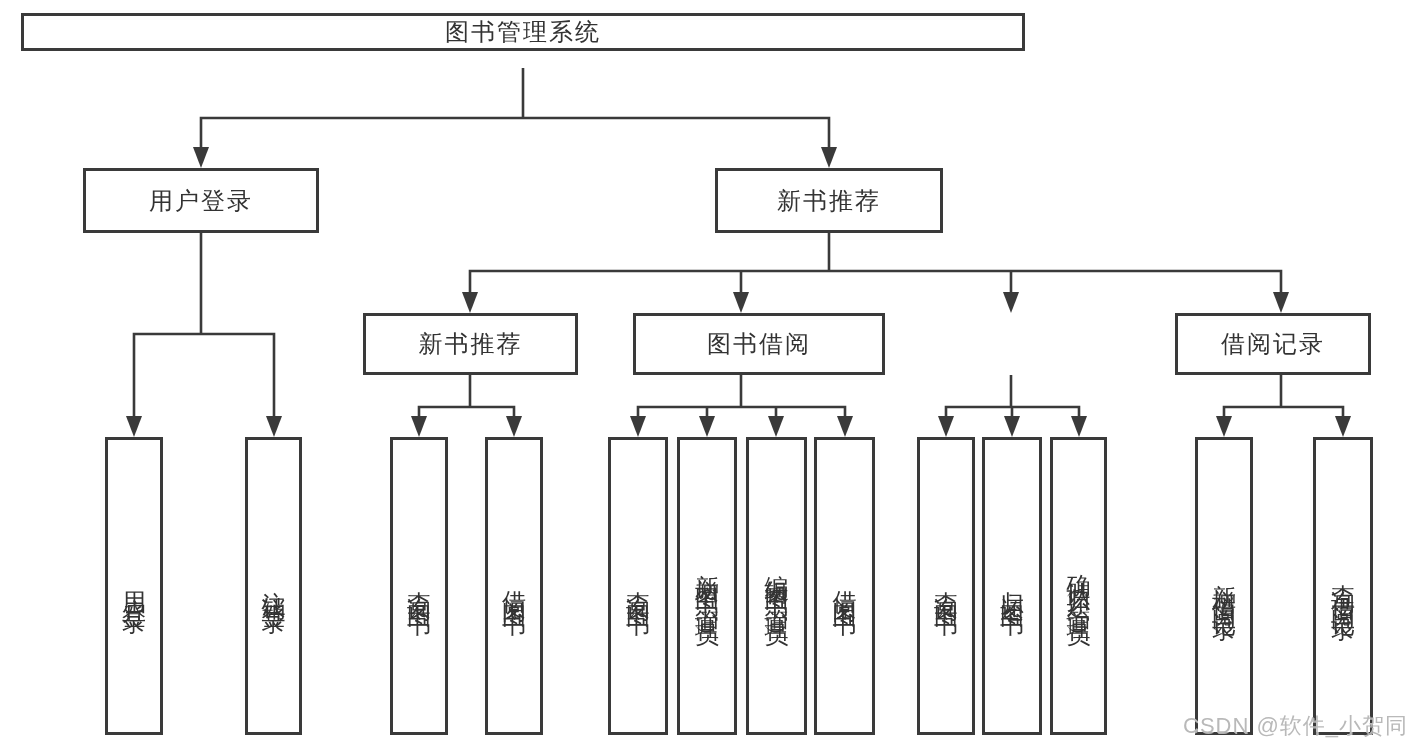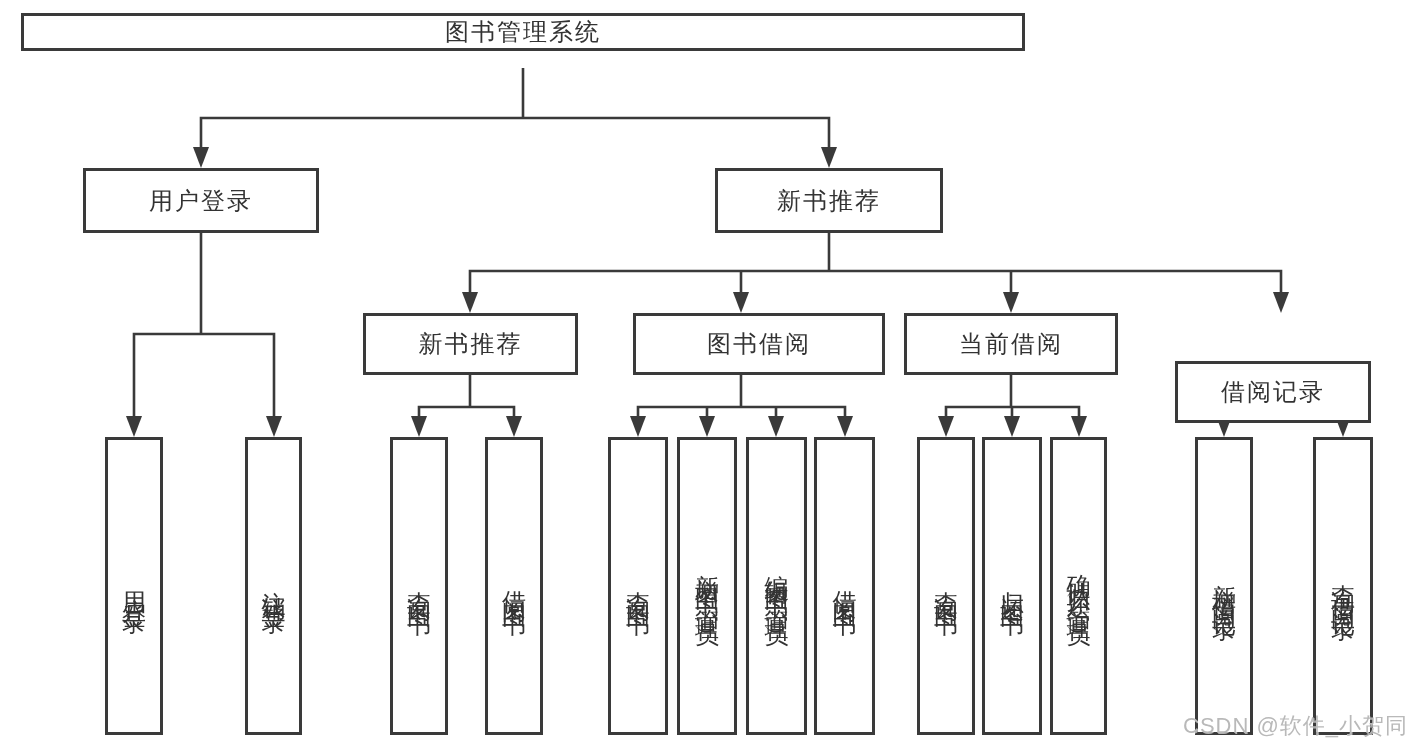--- a/index.html
+++ b/index.html
@@ -99,24 +99,21 @@
   <div class="box" style="left:715px;top:168px;width:228px;height:65px;">
     <span class="hlabel">新书推荐</span>
   </div>
 
   <div class="box" style="left:363px;top:313px;width:215px;height:62px;align-items:center;">
     <span class="hlabel">新书推荐</span>
   </div>
   <div class="box" style="left:633px;top:313px;width:252px;height:62px;">
     <span class="hlabel">图书借阅</span>
   </div>
-  <div class="box" style="left:904px;top:313px;width:214px;height:62px;">
-    <span class="hlabel">当前借阅</span>
-  </div>
-  <div class="box" style="left:1175px;top:313px;width:196px;height:62px;margin-top:48px;">
+  <div class="box" style="left:1175px;top:313px;width:196px;height:62px;">
     <span class="hlabel">借阅记录</span>
   </div>
 
   <div class="box leaf" style="left:105px;width:58px;">
     <span class="vlabel">用户登录</span>
   </div>
   <div class="box leaf" style="left:245px;width:57px;">
     <span class="vlabel">注销登录</span>
   </div>
 

